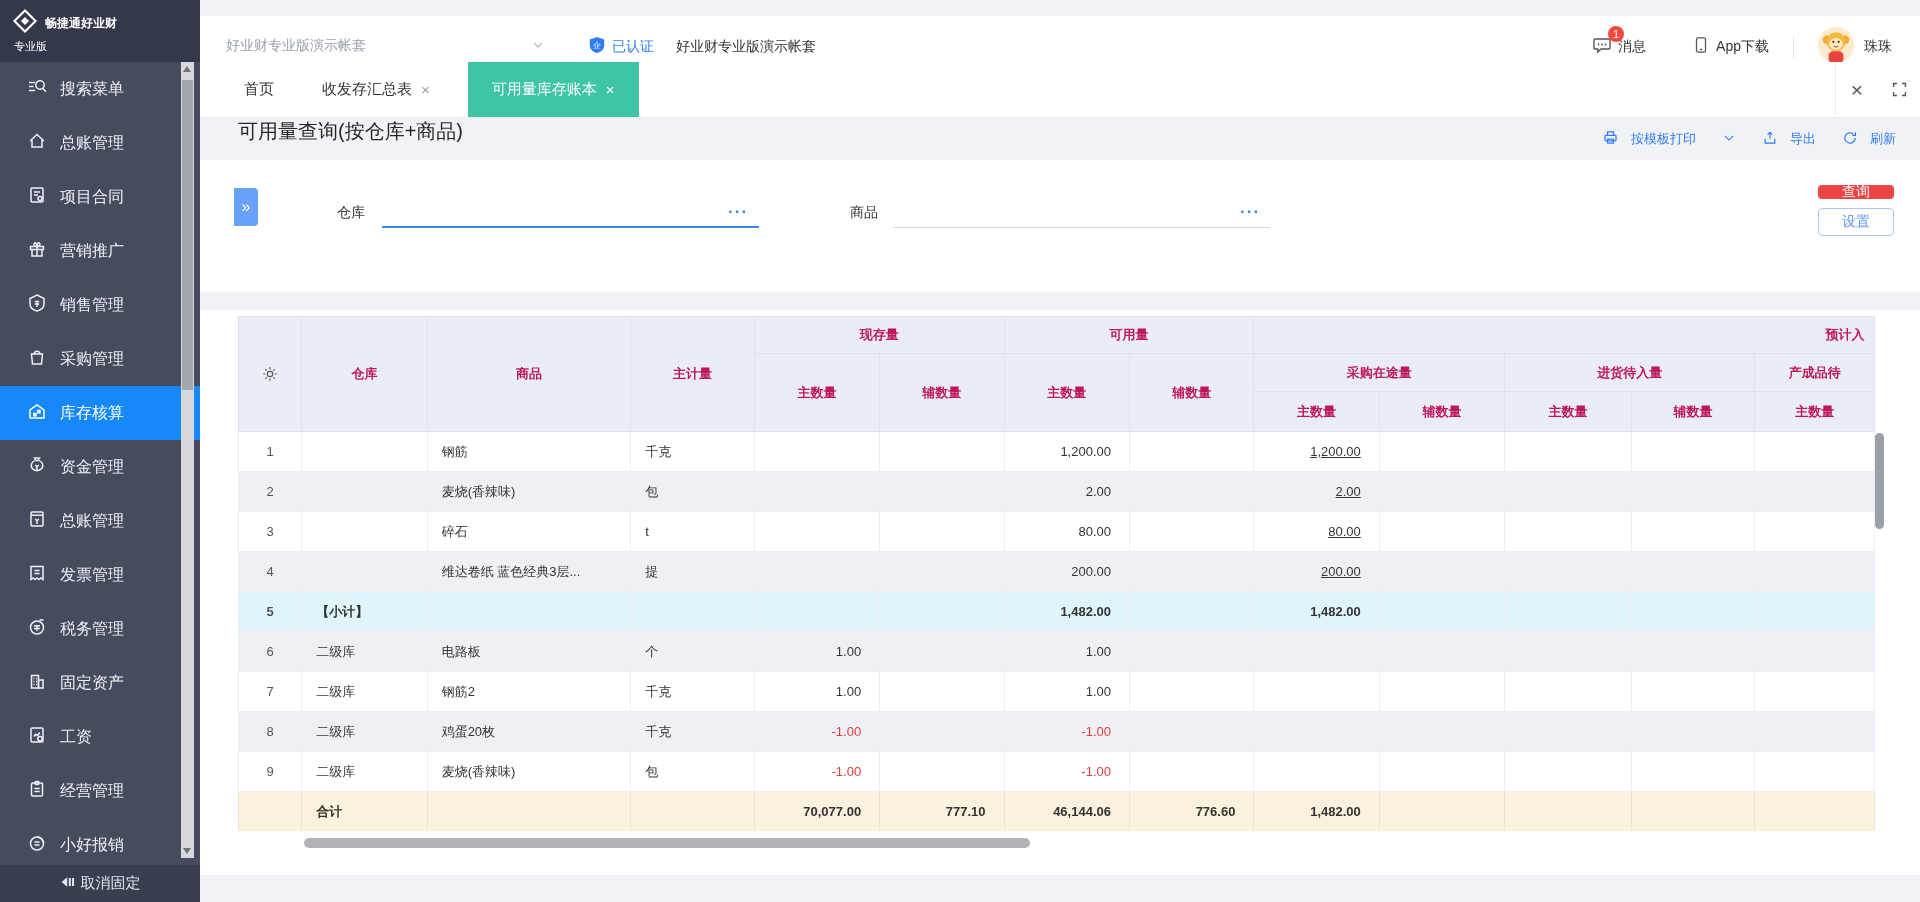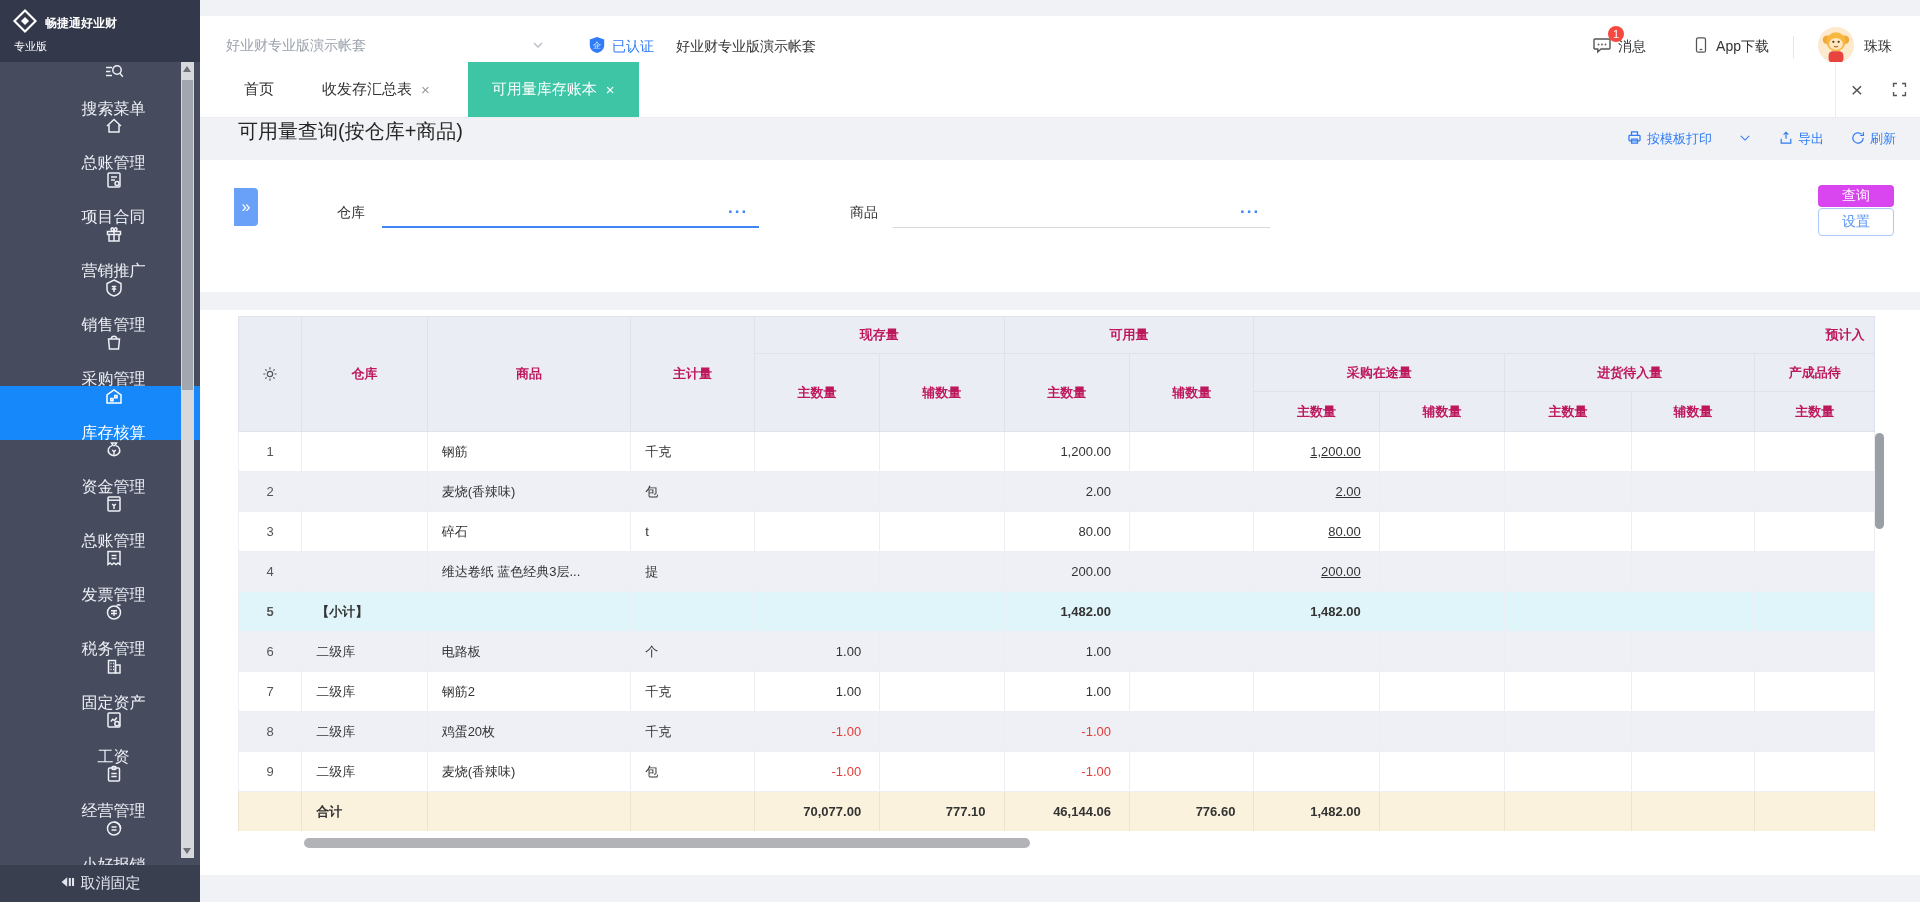--- a/index.html
+++ b/index.html
@@ -6,21 +6,21 @@
   body { font-family:"Liberation Sans","DejaVu Sans",sans-serif; }
   .app { position:relative; width:1920px; height:902px; overflow:hidden; background:#f0f2f5; }
 
   
   .sidebar { position:absolute; left:0; top:0; width:200px; height:902px; background:#464b5d; z-index:5; }
   .side-logo { height:62px; background:#33384a; padding:8px 10px 6px 12px; color:#fff; }
   .side-logo .row1 { display:flex; align-items:center; gap:7px; }
   .side-logo .brand { font-size:12px; font-weight:bold; white-space:nowrap; }
   .side-logo .edition { font-size:11px; margin-top:1px; margin-left:2px; }
   .side-menu { position:absolute; top:62px; bottom:37px; left:0; right:0; overflow:hidden; }
-  .side-item { height:54px; display:flex; align-items:center; gap:13px; padding-left:27px; color:#eef0f6; font-size:16px; cursor:pointer;flex-direction:column; }
+  .side-item { height:54px; display:flex; align-items:center; gap:13px; padding-left:27px; color:#eef0f6; font-size:16px; cursor:pointer; }
   .side-item.active { background:#1688fa; color:#fff; }
   .side-item svg { width:20px; height:20px; stroke:currentColor; fill:none; stroke-width:1.5; flex:0 0 20px; }
   .side-scroll { position:absolute; top:62px; bottom:44px; right:6px; width:13px; background:#d7d8db; }
   .side-scroll .arr-up,.side-scroll .arr-dn { position:absolute; left:2px; width:0; height:0; border-left:4.5px solid transparent; border-right:4.5px solid transparent; }
   .side-scroll .arr-up { top:4px; border-bottom:6px solid #6c7078; }
   .side-scroll .arr-dn { bottom:4px; border-top:6px solid #6c7078; }
   .side-scroll .thumb { position:absolute; top:18px; left:1px; width:11px; height:310px; background:#a2a6ae; }
   .side-unpin { position:absolute; bottom:0; left:0; width:100%; height:37px; background:#3a3f50; display:flex; align-items:center; justify-content:center; gap:5px; color:#e2e5ed; font-size:15px; cursor:pointer; }
 
   
@@ -45,33 +45,33 @@
   .tab.active .x { color:#fff; }
   .win-controls { margin-left:auto; display:flex; align-items:center; border-left:1px solid #ededf0; }
   .win-btn { width:42px; height:56px; display:flex; align-items:center; justify-content:center; cursor:pointer; color:#555; font-size:21px; }
   .win-btn svg { stroke:#555; fill:none; stroke-width:1.6; }
 
   
   .content { position:absolute; left:200px; top:118px; right:0; bottom:0; background:#f0f2f5; }
   .title-row { height:42px; display:flex; padding:0 24px 0 38px; }
   .page-title { font-size:20px; color:#262626; flex:1; }
   .tools { display:flex; align-items:center; gap:26px; color:#2f7cf6; font-size:13px; }
-  .tool { display:flex; align-items:center; gap:4px; cursor:pointer; }
+  .tool { display:flex; align-items:center; gap:12px; cursor:pointer; }
   .tool svg { stroke:#2f7cf6; fill:none; stroke-width:1.5; }
 
   .filter-panel { position:relative; height:132px; background:#fff; }
   .expander { position:absolute; left:34px; top:28px; width:24px; height:38px; background:#6aa1f8; border-radius:0 4px 4px 0; color:#fff; font-size:16px; display:flex; align-items:center; justify-content:center; cursor:pointer; }
   .f-label { position:absolute; top:44px; font-size:14px; color:#333; }
   .f-line { position:absolute; top:42px; width:377px; height:26px; border:none; outline:none; background:transparent; font-size:14px; color:#333; }
   .l1 { left:137px; } .line1 { left:182px; border-bottom:2px solid #3f86f5; }
   .l2 { left:650px; } .line2 { left:693px; border-bottom:1px solid #d9d9d9; }
   .dots { position:absolute; top:38px; color:#3f86f5; font-size:17px; font-weight:bold; letter-spacing:2px; cursor:pointer; }
   .dots1 { left:528px; } .dots2 { left:1040px; }
   .btn { position:absolute; right:26px; width:76px; border-radius:4px; font-size:14px; display:flex; align-items:center; justify-content:center; cursor:pointer; }
-  .btn-query { top:25px; height:22px; background:#d946ef; color:#fff; }
+  .btn-query { top:25px; height:14px; background:#ef4444; color:#fff; }
   .btn-settings { top:48px; height:28px; background:#fff; border:1px solid #a9c8f8; color:#5b96f5; }
 
   
   .table-panel { position:relative; margin-top:18px; height:565px; background:#fff; }
   .tv { position:absolute; left:38px; top:6px; width:1637px; height:515px; overflow:hidden; }
   table { border-collapse:collapse; table-layout:fixed; width:1763px; font-size:13px; }
   th { background:#ebedf5; border:1px solid #dfe2ec; color:#be185d; font-weight:bold; font-size:13px; text-align:center; }
   tr.hA th { height:37px; } tr.hB th { height:38px; } tr.hC th { height:40px; }
   th.grp-expected { text-align:right; padding-right:10px; }
   td { border:1px solid #eceef3; height:40px; color:#333; }

